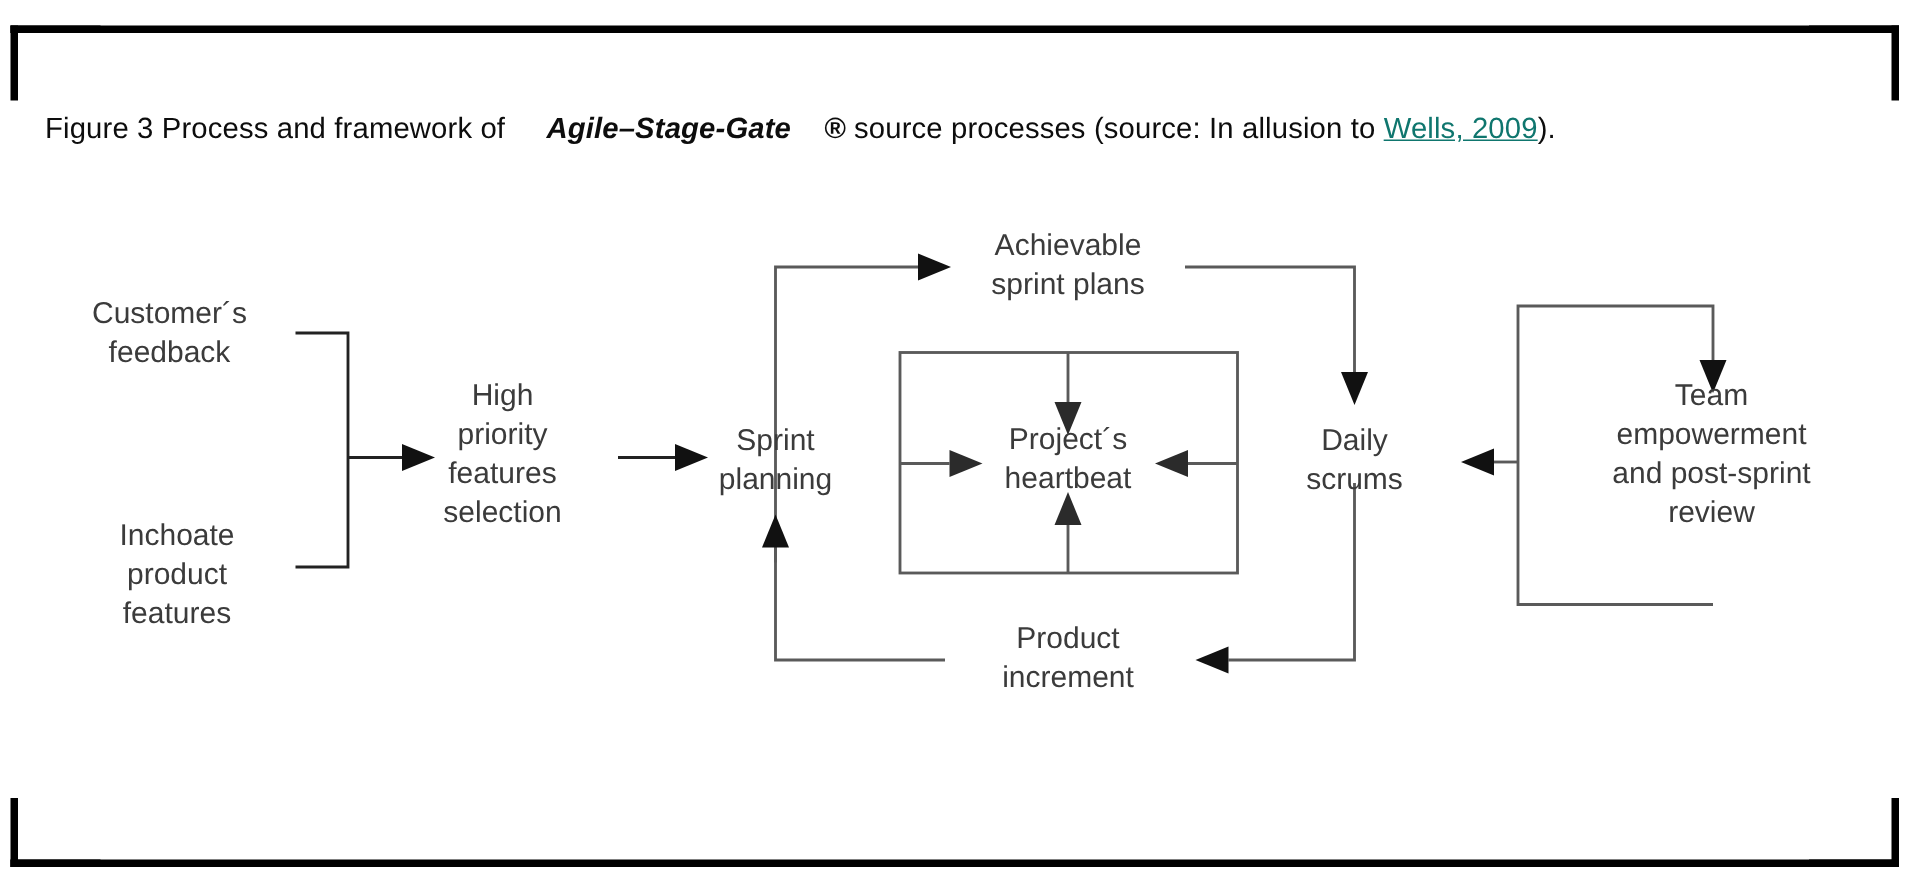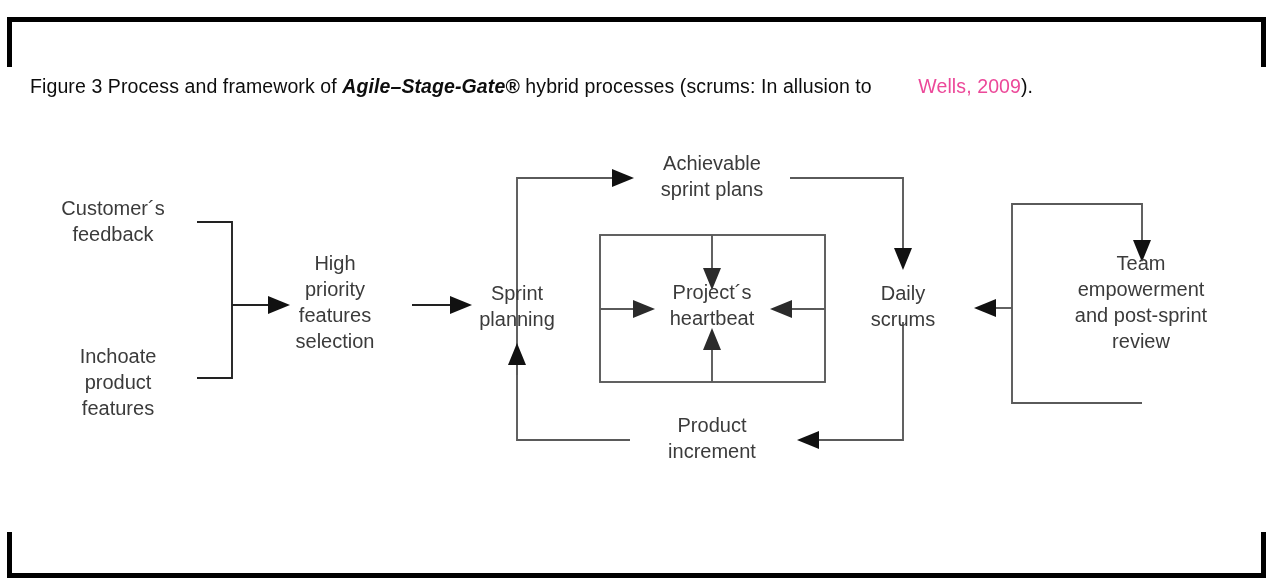--- a/index.html
+++ b/index.html
@@ -62,24 +62,25 @@
     top: 73px;
     font-size: 19.5px;
     line-height: 26px;
     color: #0d0d0d;
     white-space: nowrap;
     letter-spacing: 0.1px;
   }
   #figure-caption .cap-em {
     font-style: italic;
     font-weight: bold;
+    margin-left: 22px;
   }
   #figure-caption .cap-link {
-    color: #ec4899;
-    margin-left: 41px;
+    color: #0f766e;
+    text-decoration: underline;
   }
 
   
   #diagram-svg {
     position: absolute;
     left: 0;
     top: 130px;
     width: 1280px;
     height: 360px;
     display: block;
@@ -118,21 +119,21 @@
 </head>
 <body>
 
 <div class="frame-bracket" id="bracket-tl"></div>
 <div class="frame-bracket" id="bracket-tr"></div>
 <div class="frame-bracket" id="bracket-bl"></div>
 <div class="frame-bracket" id="bracket-br"></div>
 <div id="frame-top-rule"></div>
 <div id="frame-bottom-rule"></div>
 
-<div id="figure-caption"><span>Figure 3 Process and framework of </span><span class="cap-em">Agile–Stage-Gate</span><span class="cap-em">®</span><span> hybrid processes (scrums: In allusion to </span><span class="cap-link">Wells, 2009</span><span>).</span></div>
+<div id="figure-caption"><span>Figure 3 Process and framework of </span><span class="cap-em">Agile–Stage-Gate</span><span class="cap-em">®</span><span> source processes (source: In allusion to </span><span class="cap-link">Wells, 2009</span><span>).</span></div>
 
 <svg id="diagram-svg" viewBox="0 0 1280 360">
 
   <g>
     <path class="conn-line-dark" d="M197 92 L232 92 L232 248 L197 248"></path>
     <line class="conn-line-dark" x1="232" y1="175" x2="268" y2="175"></line>
     <polygon class="arrow-head" points="268,166 290,175 268,184"></polygon>
   </g>
 
   <g>

